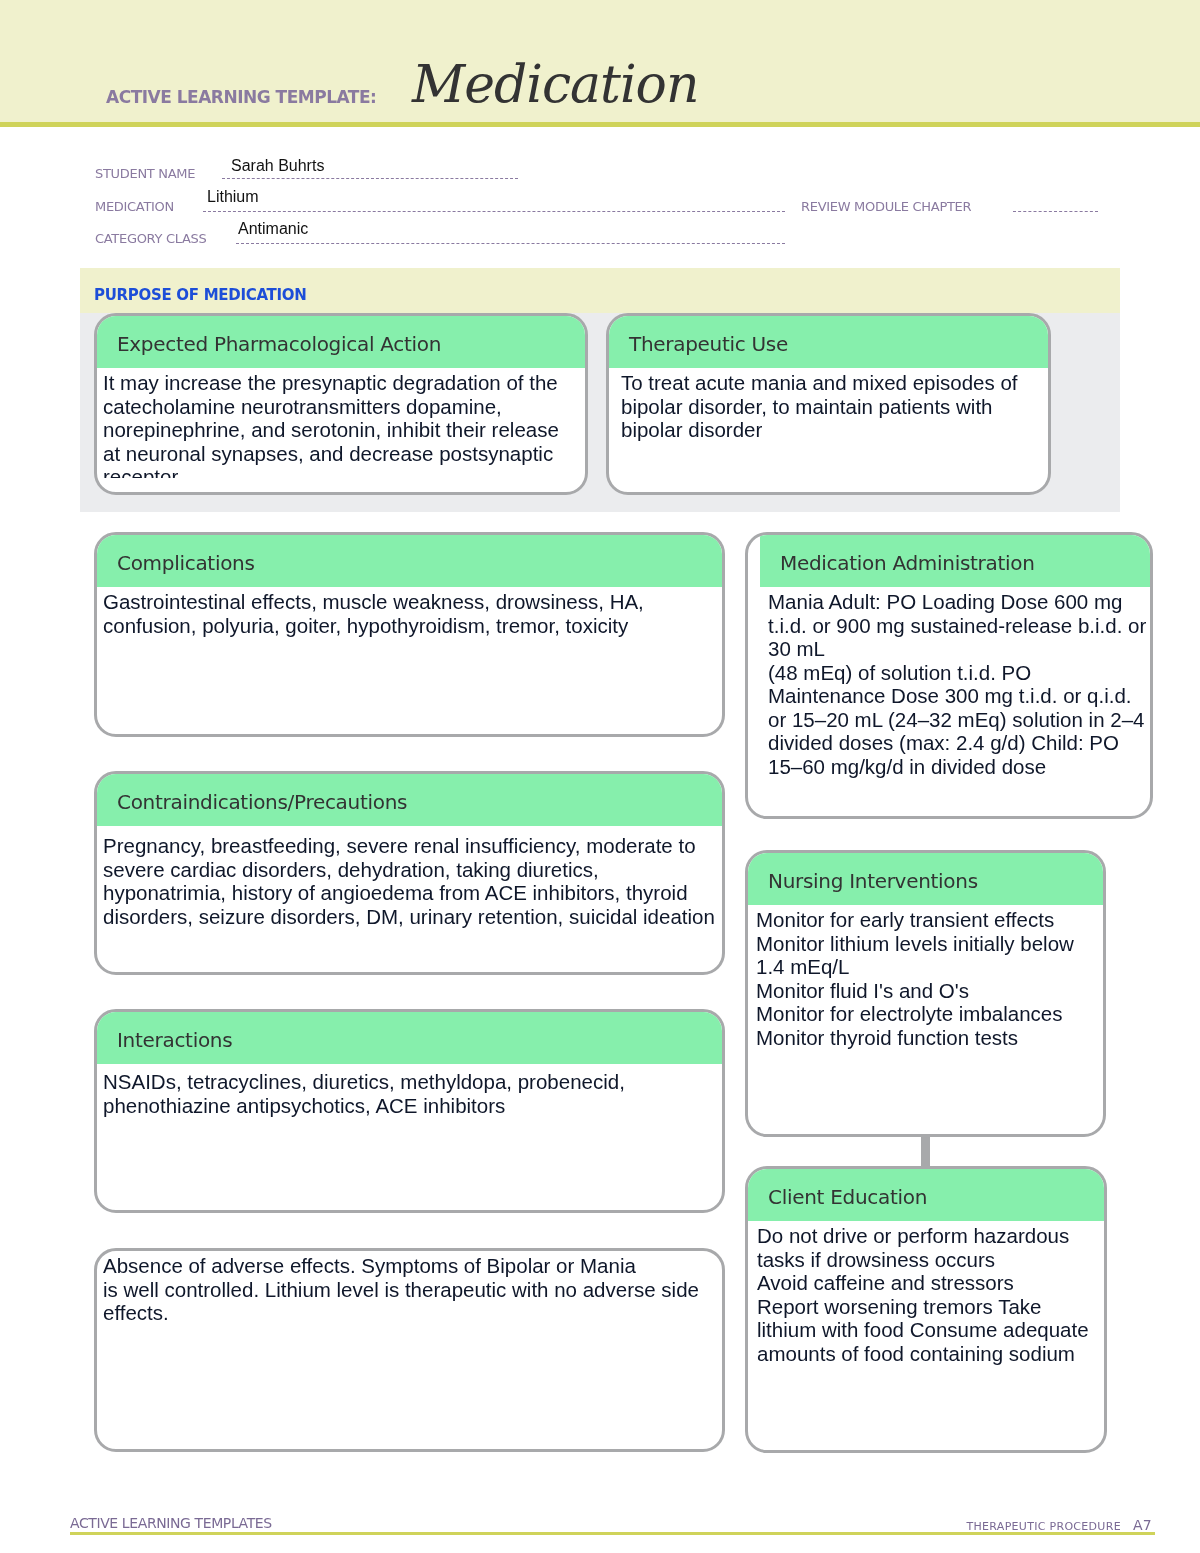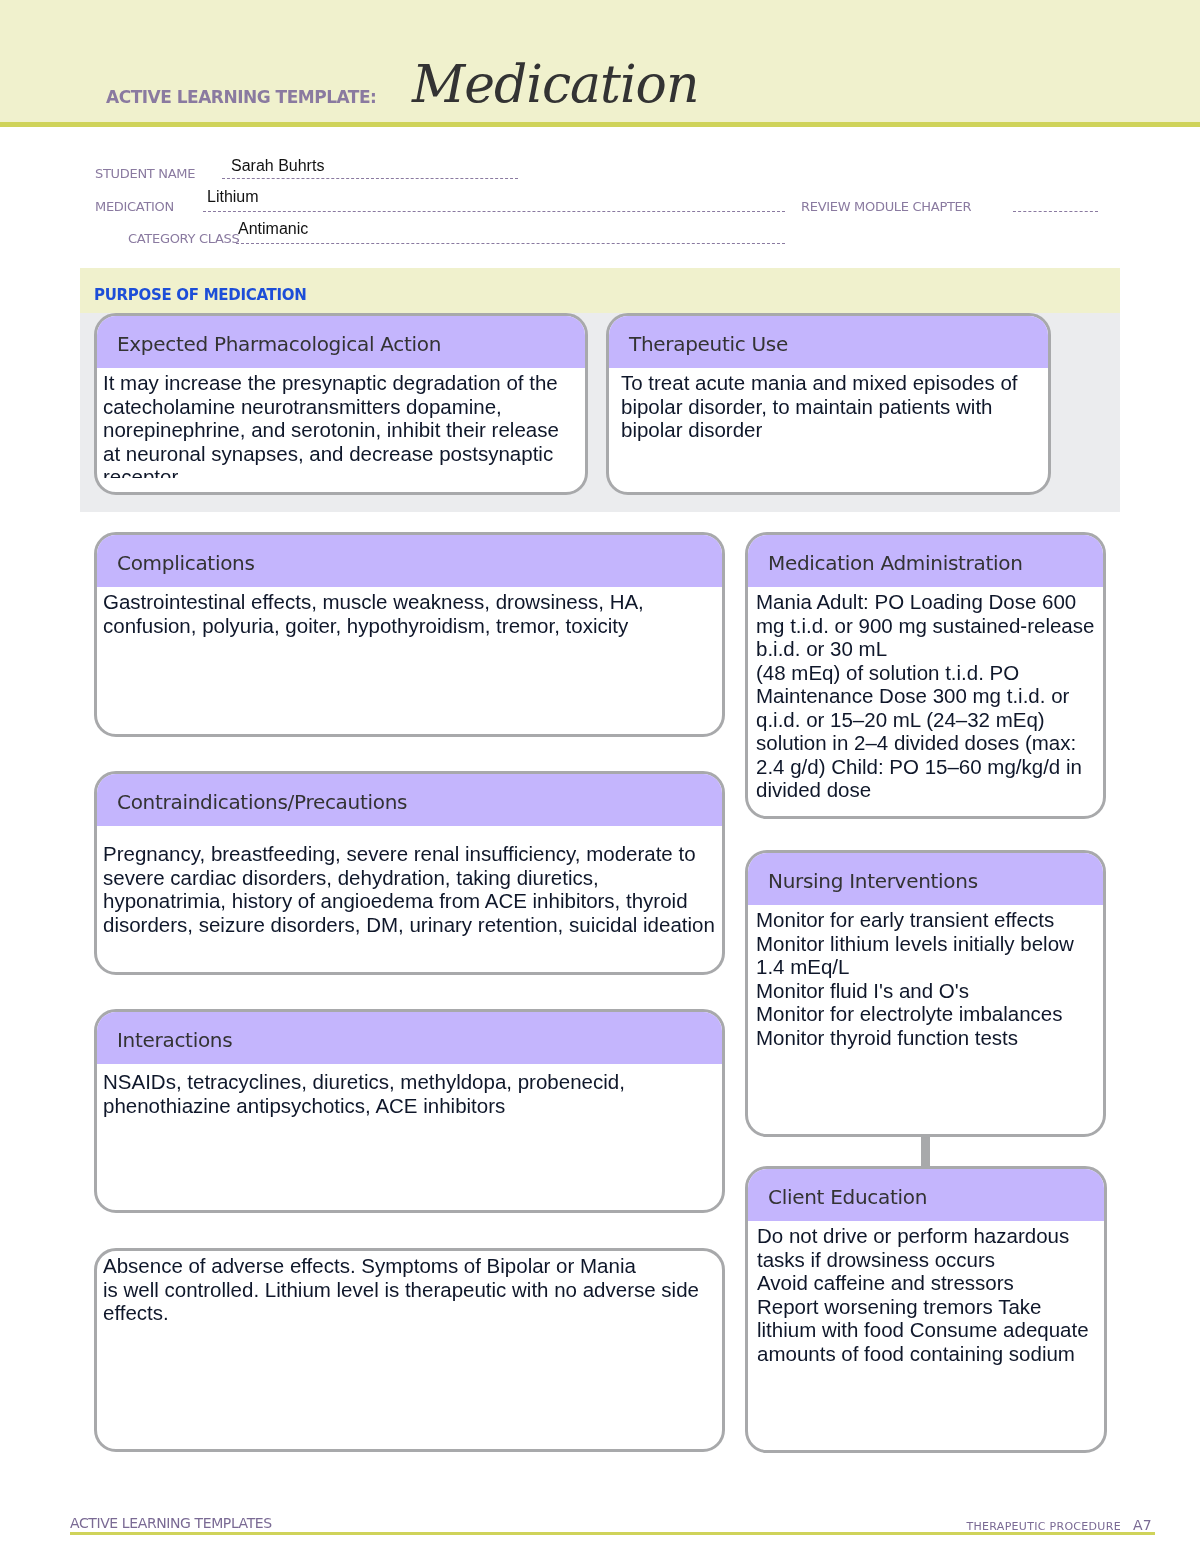--- a/index.html
+++ b/index.html
@@ -13,21 +13,21 @@
 
   .field-label { position: absolute; font-family: "DejaVu Sans", sans-serif; font-size: 13px; color: #8a7aa0; letter-spacing: -0.3px; }
   .field-line { position: absolute; border-bottom: 1.5px dashed #8a7aa0; height: 1px; }
   .field-value { position: absolute; font-family: "Liberation Sans", sans-serif; font-size: 16px; color: #111; }
 
   .purpose-panel { position: absolute; left: 80px; top: 268px; width: 1040px; height: 244px; background: #ebecee; }
   .purpose-band { position: absolute; left: 80px; top: 268px; width: 1040px; height: 45px; background: #f0f1cd; }
   .purpose-title { position: absolute; left: 94px; top: 286px; font-family: "DejaVu Sans", sans-serif; font-weight: bold; font-size: 15px; color: #1d4ed8; letter-spacing: -0.3px; }
 
   .box { position: absolute; border: 3px solid #a8a9ab; border-radius: 22px; background: #fff; overflow: hidden; }
-  .box-head { height: 52px; background: #c4b5fd; padding: 16px 0 0 20px; font-family: "DejaVu Sans", sans-serif; font-size: 20px; color: #333; letter-spacing: -0.3px; }
+  .box-head { height: 52px; background: #86efac; padding: 16px 0 0 20px; font-family: "DejaVu Sans", sans-serif; font-size: 20px; color: #333; letter-spacing: -0.3px; }
   .box-body { padding: 3px 6px 0 6px; font-family: "Liberation Sans", sans-serif; font-size: 20.5px; line-height: 23.5px; color: #0f172a; white-space: pre-line; }
 
   .connector { position: absolute; left: 921px; top: 1135px; width: 9px; height: 32px; background: #a8a9ab; }
 
   .footer-left { position: absolute; left: 70px; top: 1515px; font-family: "DejaVu Sans", sans-serif; font-size: 14px; color: #7a6a94; letter-spacing: -0.4px; }
   .footer-right { position: absolute; right: 48px; top: 1517px; font-family: "DejaVu Sans", sans-serif; font-size: 11px; color: #7a6a94; letter-spacing: 0.3px; }
   .footer-right .page { font-size: 14px; margin-left: 12px; }
   .footer-rule { position: absolute; left: 70px; top: 1532px; width: 1085px; height: 3px; background: #cfd35a; }
 </style>
 </head>
@@ -42,21 +42,21 @@
 <div class="field-line" style="left:222px;top:178px;width:296px;"></div>
 <div class="field-value" style="left:231px;top:157px;">Sarah Buhrts</div>
 
 <div class="field-label" style="left:95px;top:199px;">MEDICATION</div>
 <div class="field-line" style="left:203px;top:211px;width:582px;"></div>
 <div class="field-value" style="left:207px;top:188px;">Lithium</div>
 
 <div class="field-label" style="left:801px;top:199px;">REVIEW MODULE CHAPTER</div>
 <div class="field-line" style="left:1013px;top:211px;width:85px;"></div>
 
-<div class="field-label" style="left:95px;top:231px;margin-left:33px;">CATEGORY CLASS</div>
+<div class="field-label" style="left:95px;top:231px;">CATEGORY CLASS</div>
 <div class="field-line" style="left:236px;top:243px;width:549px;"></div>
 <div class="field-value" style="left:238px;top:220px;">Antimanic</div>
 
 <div class="purpose-panel"></div>
 <div class="purpose-band"></div>
 <div class="purpose-title">PURPOSE OF MEDICATION</div>
 
 <div class="box" style="left:94px;top:313px;width:494px;height:182px;">
   <div class="box-head">Expected Pharmacological Action</div>
   <div class="box-body" style="height:110px;overflow:hidden;">It may increase the presynaptic degradation of the catecholamine neurotransmitters dopamine, norepinephrine, and serotonin, inhibit their release at neuronal synapses, and decrease postsynaptic receptor</div>
@@ -67,34 +67,34 @@
   <div class="box-body" style="padding-left:12px;">To treat acute mania and mixed episodes of bipolar disorder, to maintain patients with bipolar disorder</div>
 </div>
 
 <div class="box" style="left:94px;top:532px;width:631px;height:205px;">
   <div class="box-head">Complications</div>
   <div class="box-body">Gastrointestinal effects, muscle weakness, drowsiness, HA, confusion, polyuria, goiter, hypothyroidism, tremor, toxicity</div>
 </div>
 
 <div class="box" style="left:94px;top:771px;width:631px;height:204px;">
   <div class="box-head">Contraindications/Precautions</div>
-  <div class="box-body" style="padding-top:16px;">Pregnancy, breastfeeding, severe renal insufficiency, moderate to severe cardiac disorders, dehydration, taking diuretics, hyponatrimia, history of angioedema from ACE inhibitors, thyroid disorders, seizure disorders, DM, urinary retention, suicidal ideation</div>
+  <div class="box-body" style="padding-top:8px;">Pregnancy, breastfeeding, severe renal insufficiency, moderate to severe cardiac disorders, dehydration, taking diuretics, hyponatrimia, history of angioedema from ACE inhibitors, thyroid disorders, seizure disorders, DM, urinary retention, suicidal ideation</div>
 </div>
 
 <div class="box" style="left:94px;top:1009px;width:631px;height:204px;">
   <div class="box-head">Interactions</div>
   <div class="box-body" style="padding-top:6px;">NSAIDs, tetracyclines, diuretics, methyldopa, probenecid, phenothiazine antipsychotics, ACE inhibitors</div>
 </div>
 
 <div class="box" style="left:94px;top:1248px;width:631px;height:204px;">
   <div class="box-body">Absence of adverse effects. Symptoms of Bipolar or Mania
  is well controlled. Lithium level is therapeutic with no adverse side effects.</div>
 </div>
 
-<div class="box" style="left:745px;top:532px;width:361px;height:287px;">
+<div class="box" style="left:745px;top:532px;width:408px;height:287px;padding-left:12px;">
   <div class="box-head">Medication Administration</div>
   <div class="box-body" style="padding-left:8px;padding-right:2px;">Mania Adult: PO Loading Dose 600 mg t.i.d. or 900 mg sustained-release b.i.d. or 30 mL
  (48 mEq) of solution t.i.d. PO Maintenance Dose 300 mg t.i.d. or q.i.d. or 15–20 mL (24–32 mEq) solution in 2–4 divided doses (max: 2.4 g/d) Child: PO 15–60 mg/kg/d in divided dose</div>
 </div>
 
 <div class="box" style="left:745px;top:850px;width:361px;height:287px;">
   <div class="box-head">Nursing Interventions</div>
   <div class="box-body" style="padding-left:8px;padding-right:2px;">Monitor for early transient effects
   Monitor lithium levels initially below 1.4 mEq/L
 Monitor fluid I's and O's

